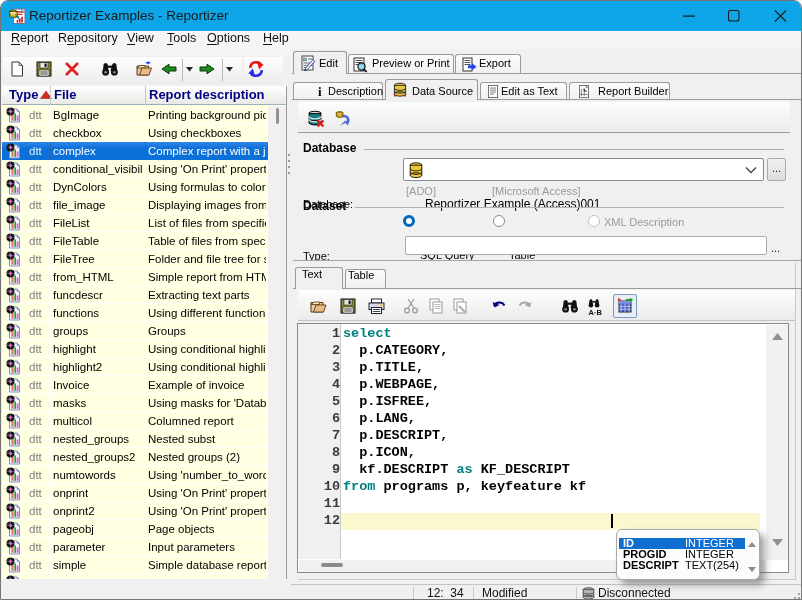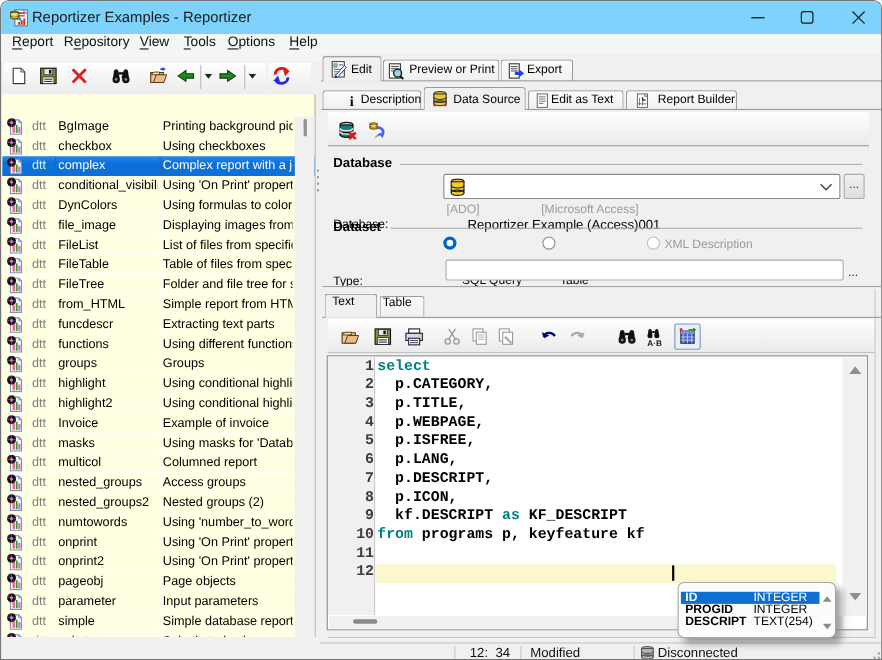--- a/index.html
+++ b/index.html
@@ -1,18 +1,18 @@
 <!DOCTYPE html>
 <html><head><meta charset="utf-8">
 <style>
 *{margin:0;padding:0;box-sizing:border-box;}
 html,body{width:802px;height:600px;background:#fff;font-family:"Liberation Sans",sans-serif;}
 .win{position:absolute;left:0;top:0;width:802px;height:600px;background:#f0f0f0;border:1px solid #757575;border-radius:8px 8px 0 0;overflow:hidden;}
 .abs{position:absolute;}
-.titlebar{position:absolute;left:0;top:0;width:800px;height:30px;background:#7dd3fc;}
+.titlebar{position:absolute;left:0;top:0;width:800px;height:30px;background:#0ea5e9;}
 .title{position:absolute;left:28px;top:7px;font-size:13.5px;color:#1a1a1a;}
 .menubar{position:absolute;left:0;top:30px;width:800px;height:26px;background:#f5f5f5;}
 .menu{position:absolute;top:0px;font-size:12.5px;color:#111;}
 .menu u{text-decoration:underline;text-underline-offset:2px;}
 .ltb{position:absolute;left:1px;top:55px;width:288px;height:30px;background:#f0f0f0;}
 .tband{position:absolute;top:1px;height:27px;background:linear-gradient(#fefefe,#ececec);}
 .tbtn{position:absolute;top:5px;width:16px;height:16px;}
 .tsep{position:absolute;top:3px;width:1px;height:22px;background:#b9b9b9;}
 .grid{position:absolute;left:1px;top:85px;width:285px;height:493px;background:#ffffe1;border-right:1px solid #9a9a9a;overflow:hidden;}
 .ghead{position:absolute;left:0;top:0;width:284px;height:19px;background:linear-gradient(#ffffff,#e9e9e6);border-bottom:1px solid #9db0c2;}
@@ -151,20 +151,30 @@
         <path d="M0 0 L7 0 L3.5 4.5 Z" fill="#222"></path>
       </svg>
     <svg class="tbtn" style="left:246px" viewBox="0 0 16 16">
         <path d="M2.2 6.8 A6 6 0 0 1 13.6 4.6" fill="none" stroke="#e81818" stroke-width="2.6"></path>
         <path d="M15.6 3.4 L11.2 8.4 L9.4 2.6 Z" fill="#e81818"></path>
         <path d="M13.8 9.2 A6 6 0 0 1 2.4 11.4" fill="none" stroke="#2828e8" stroke-width="2.6"></path>
         <path d="M0.4 12.6 L4.8 7.6 L6.6 13.4 Z" fill="#2828e8"></path>
       </svg>
   </div>
   <div class="grid">
+    <div class="ghead">
+      <div class="col" style="left:7px">Type</div>
+      <div class="col" style="left:52px">File</div>
+      <div class="col" style="left:147px">Report description</div>
+      <svg class="abs" style="left:38px;top:5px" width="12" height="8" viewBox="0 0 12 8">
+          <path d="M6 0 L11.5 7.5 L0.5 7.5 Z" fill="#cf2b20" stroke="#8a1a10" stroke-width=".5"></path>
+        </svg>
+      <div class="gcolsep" style="left:48px"></div>
+      <div class="gcolsep" style="left:143px"></div>
+    </div>
     <div id="rows">
         <div class="grow" style="top:20px">
           <svg style="position:absolute;left:4px;top:1px" width="16" height="16" viewBox="0 0 16 16">
             <path d="M3.5 2 L11 2 L13.5 4.5 L13.5 15 L3.5 15 Z" fill="#f6f6fc" stroke="#7f8fbf"></path>
             <path d="M11 2 L11 4.5 L13.5 4.5 Z" fill="#77aaff" stroke="#7f8fbf" stroke-width=".5"></path>
             <rect x="5.4" y="8" width="2.2" height="5.8" fill="#e87070"></rect>
             <rect x="8.4" y="6.5" width="1.6" height="7.3" fill="#28a028"></rect>
             <rect x="10.6" y="8.5" width="2" height="5.3" fill="#cc70cc"></rect>
             <g>
               <path d="M4.5 0.4 A4.1 4.1 0 0 1 8.6 4.5 L4.5 4.5 Z" fill="#101010"></path>
@@ -564,21 +574,21 @@
             <g>
               <path d="M4.5 0.4 A4.1 4.1 0 0 1 8.6 4.5 L4.5 4.5 Z" fill="#101010"></path>
               <path d="M8.6 4.5 A4.1 4.1 0 0 1 4.5 8.6 L4.5 4.5 Z" fill="#1a1a1a"></path>
               <path d="M4.5 8.6 A4.1 4.1 0 0 1 0.4 4.5 L4.5 4.5 Z" fill="#101010"></path>
               <path d="M0.4 4.5 A4.1 4.1 0 0 1 4.5 0.4 L4.5 4.5 Z" fill="#222"></path>
               <circle cx="4.5" cy="4.5" r="1.4" fill="#ee66ee"></circle>
             </g>
           </svg>
           <div class="dtt">dtt</div>
           <div class="fn">nested_groups</div>
-          <div class="ds">Access groups</div>
+          <div class="ds">Nested subst</div>
           <div class="vline" style="left:48px"></div>
           <div class="vline" style="left:143px"></div>
           <div class="hline"></div>
         </div>
         <div class="grow" style="top:362px">
           <svg style="position:absolute;left:4px;top:1px" width="16" height="16" viewBox="0 0 16 16">
             <path d="M3.5 2 L11 2 L13.5 4.5 L13.5 15 L3.5 15 Z" fill="#f6f6fc" stroke="#7f8fbf"></path>
             <path d="M11 2 L11 4.5 L13.5 4.5 Z" fill="#77aaff" stroke="#7f8fbf" stroke-width=".5"></path>
             <rect x="5.4" y="8" width="2.2" height="5.8" fill="#e87070"></rect>
             <rect x="8.4" y="6.5" width="1.6" height="7.3" fill="#28a028"></rect>

